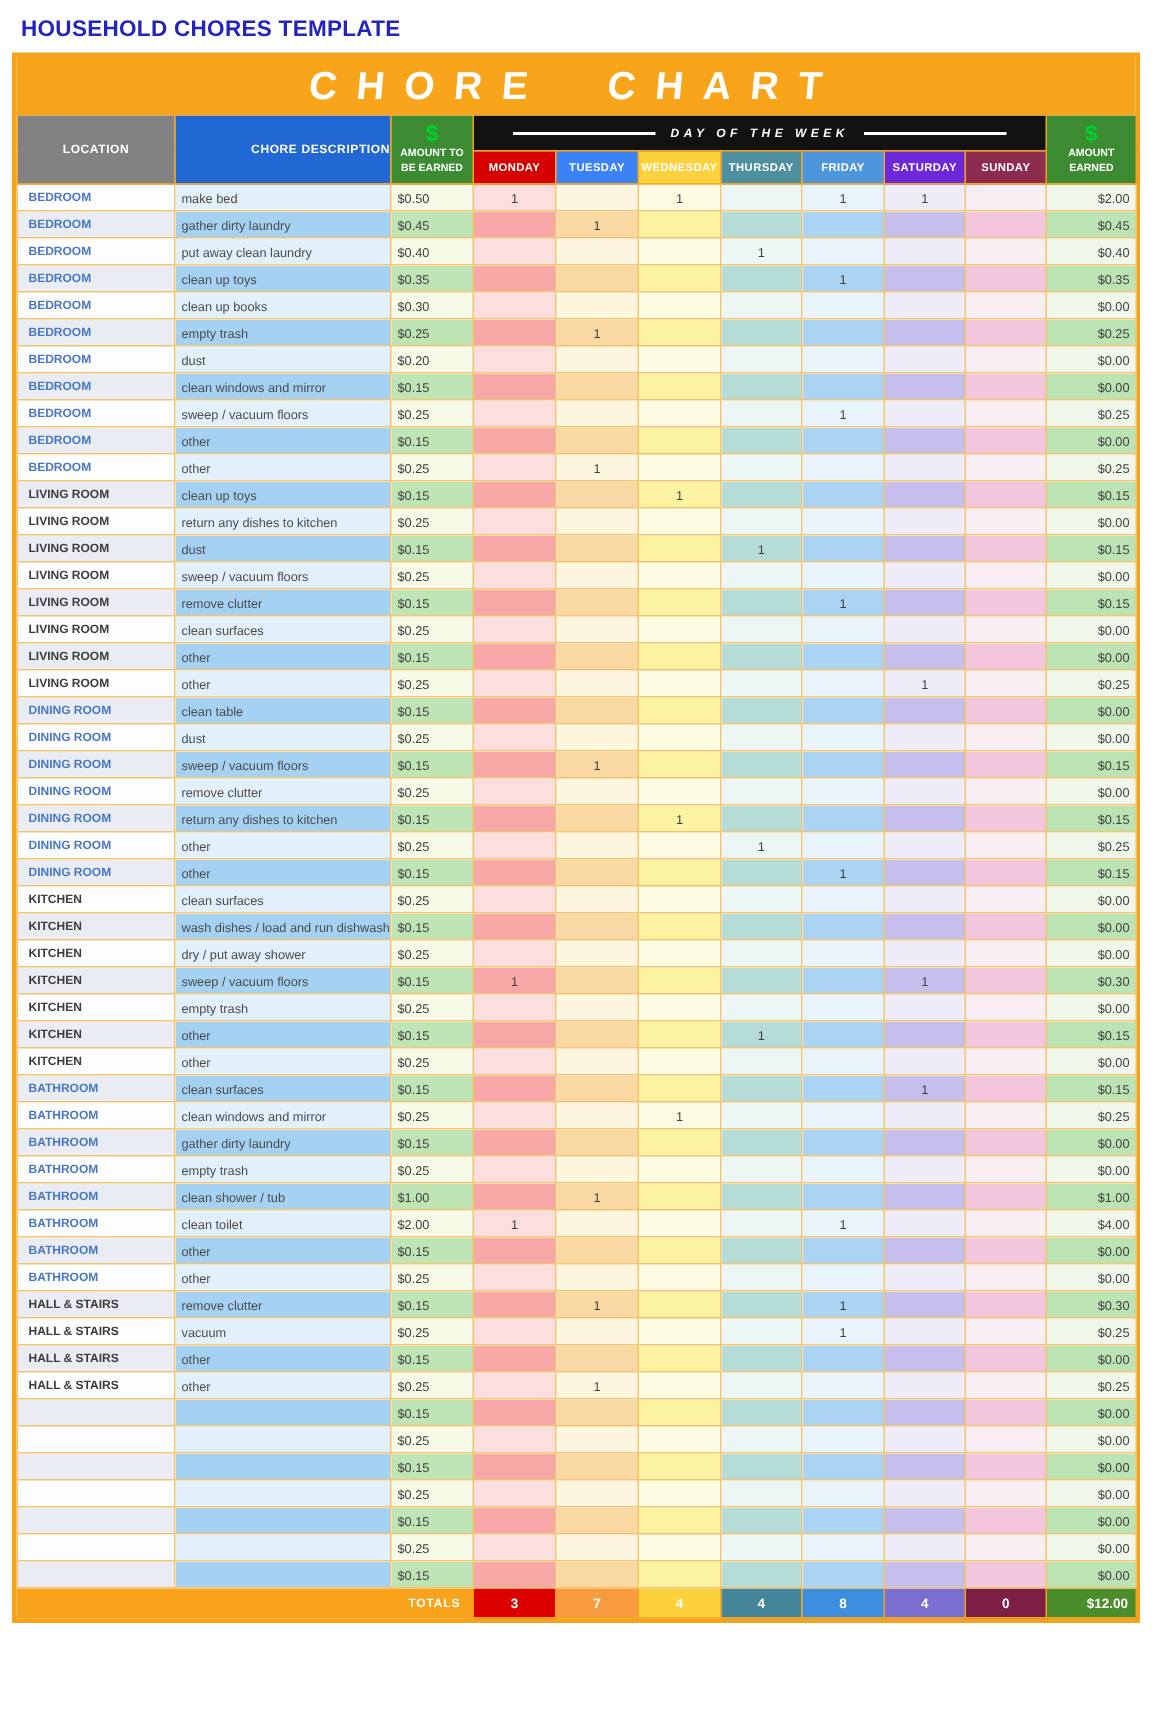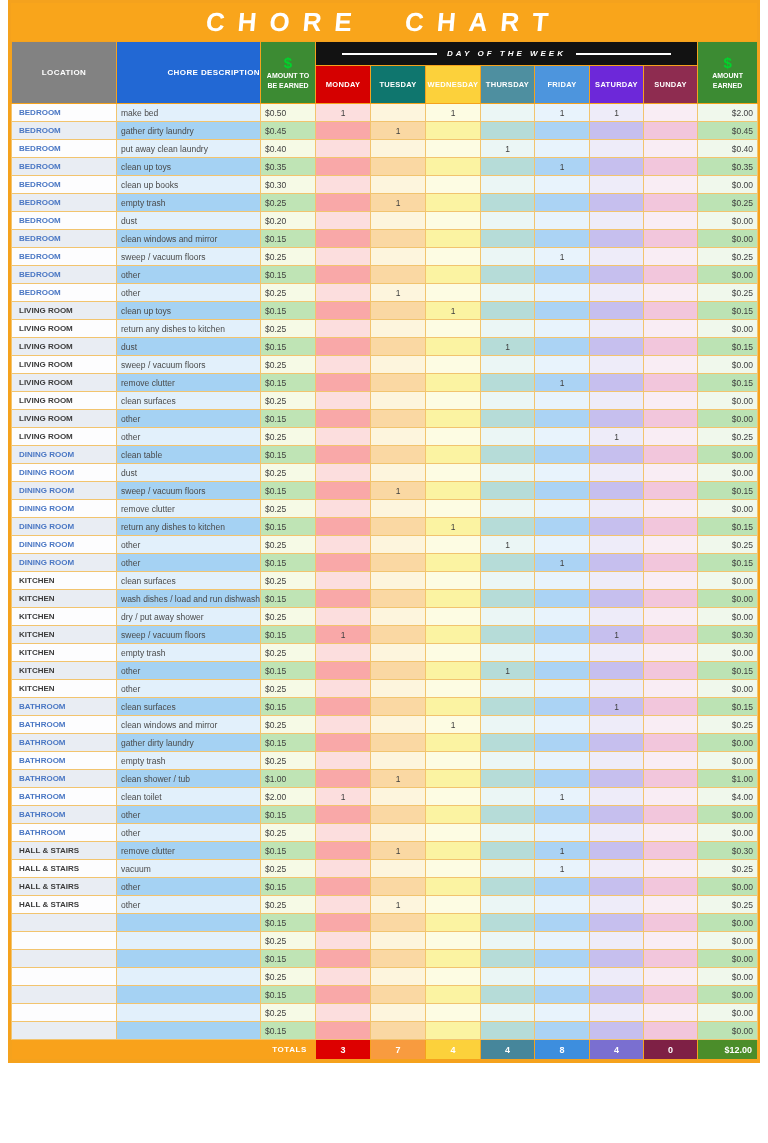--- a/index.html
+++ b/index.html
@@ -10,21 +10,21 @@
   .banner-text { color:#ffffff; font-weight:bold; font-size:26px; letter-spacing:13px; word-spacing:20px; transform:skewX(-5deg); white-space:nowrap; }
   table { border-collapse:collapse; table-layout:fixed; width:746px; }
   thead th { border:1px solid #f5a21d; color:#ffffff; font-weight:bold; padding:0; vertical-align:middle; text-align:center; }
   .h-loc { background:#828282; font-size:8px; letter-spacing:0.4px; }
   .h-desc { background:#2268d4; font-size:8px; letter-spacing:0.4px;text-align:right; }
   .h-amt, .h-earn { background:#3c8b33; font-size:7px; line-height:1.3; padding:2px 2px 3px 2px; }
   .dollar { display:block; color:#00d42c; font-size:15px; font-weight:bold; line-height:17px; }
   .h-dow { background:#121212; height:24px; }
   .dow-inner { display:flex; align-items:center; justify-content:center; color:#ffffff; font-size:8px; font-weight:bold; letter-spacing:3px;font-style:italic; }
   .dow-line { width:95px; height:2px; background:#ffffff; margin:0 10px; }
-  .hrow2 th { height:38px; font-size:7.5px; letter-spacing:0.3px; }
+  .hrow2 th { height:22px; font-size:7.5px; letter-spacing:0.3px; }
   tbody td { border:1px solid #f2c46e; height:18px; font-size:8.5px; padding:0 4px; overflow:hidden; white-space:nowrap; }
   .c-loc { font-weight:bold; font-size:8px; padding-left:7px; }
   .loc-blue { color:#4a77c4; }
   .loc-dark { color:#3c3c3c; }
   .c-desc { color:#4a4a4a; }
   .c-amt { color:#3f3f3f;margin-top:44px; }
   .c-day { text-align:center; color:#3f3f3f; }
   .c-earn { text-align:right; color:#3f3f3f; }
   tbody tr:nth-child(odd)  .c-loc  { background:#fdfdfe; }
   tbody tr:nth-child(even) .c-loc  { background:#e9edf3; }
@@ -50,20 +50,21 @@
   tbody tr:nth-child(even) .c-earn { background:#bce3b4; }
   tfoot td { height:20px; border:1px solid #f5a21d; }
   .t-label { background:#f9a21b; color:#ffffff; font-weight:bold; font-size:8px; text-align:right; padding-right:8px; letter-spacing:0.6px; }
   .t-day { color:#ffffff; font-weight:bold; font-size:9px; text-align:center; }
   .t-earn { background:#4b8d2a; color:#ffffff; font-weight:bold; font-size:9px; text-align:right; padding-right:5px; }
 </style>
 </head>
 <body>
 
 <div>
+  <div class="doc-title">HOUSEHOLD CHORES TEMPLATE</div>
 
   <div class="sheet">
     <div class="banner">
       <span class="banner-text">CHORE CHART</span>
     </div>
 
     <table>
       <colgroup>
         <col style="width:105px">
           <col style="width:144px">
@@ -92,21 +93,21 @@
               <span class="dow-line"></span>
             </span>
           </th>
           <th rowspan="2" class="h-earn">
             <span class="dollar">$</span>
             <span>AMOUNT EARNED</span>
           </th>
         </tr>
         <tr class="hrow2" id="day-header-row">
             <th class="h-day" style="background: rgb(213, 0, 0);">MONDAY</th>
-            <th class="h-day" style="background: #0f766e;">TUESDAY</th>
+            <th class="h-day" style="background: #3b82f6;">TUESDAY</th>
             <th class="h-day" style="background: rgb(252, 209, 59);">WEDNESDAY</th>
             <th class="h-day" style="background: rgb(78, 143, 160);">THURSDAY</th>
             <th class="h-day" style="background: rgb(77, 149, 221);">FRIDAY</th>
             <th class="h-day" style="background: #6d28d9;">SATURDAY</th>
             <th class="h-day" style="background: rgb(142, 44, 80);">SUNDAY</th>
           </tr>
       </thead>
       <tbody id="chart-body">
           <tr>
             <td class="c-loc loc-blue">BEDROOM</td>

